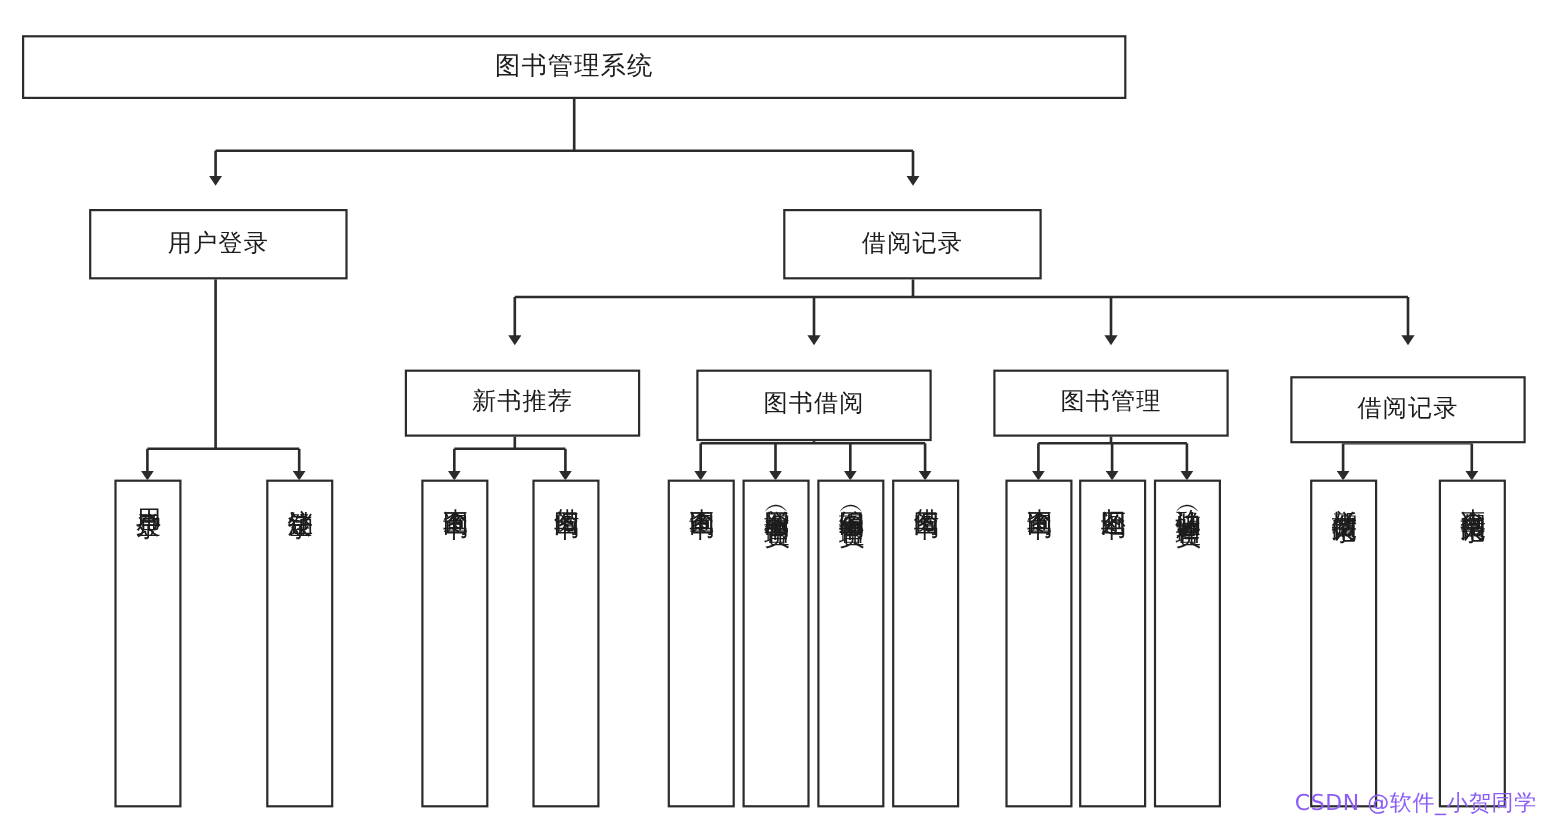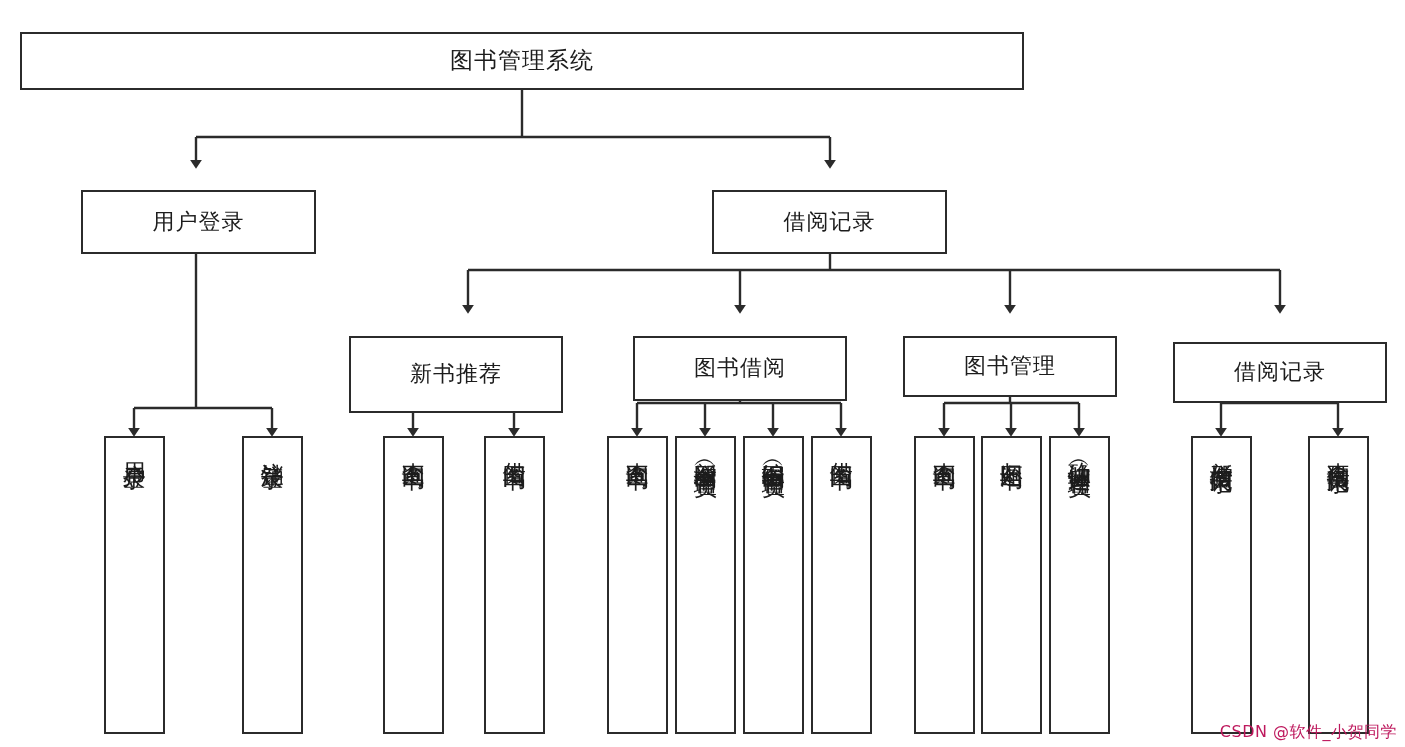--- a/index.html
+++ b/index.html
@@ -50,22 +50,22 @@
     font-size:23px;
     line-height:1.06;
     letter-spacing:2px;
     white-space:nowrap;
     color:#1c1c1c;
   }
   .watermark{
     position:absolute;
     right:8px;
     bottom:4px;
-    font-size:16px;
-    color:#be185d;
+    font-size:20px;
+    color:#8b5cf6;
     letter-spacing:.5px;
     white-space:nowrap;
   }
 </style>
 </head>
 <body>
 
 <div id="stage">
 
   <svg class="wires" viewBox="0 0 1405 747" xmlns="http://www.w3.org/2000/svg">
@@ -116,21 +116,21 @@
       <path d="M1221,403 L1221,430" marker-end="url(#arrow)"></path>
       <path d="M1338,403 L1338,430" marker-end="url(#arrow)"></path>
     </g>
   </svg>
 
   <div class="node horiz title" style="left:20px; top:12px; width:1004px; height:58px;">图书管理系统</div>
 
   <div class="node horiz" style="left:81px; top:170px; width:235px; height:64px;">用户登录</div>
   <div class="node horiz" style="left:712px; top:170px; width:235px; height:64px;">借阅记录</div>
 
-  <div class="node horiz" style="left:349px; top:316px; width:214px; height:77px;">新书推荐</div>
+  <div class="node horiz" style="left:368px; top:316px; width:214px; height:61px;">新书推荐</div>
   <div class="node horiz" style="left:633px; top:316px; width:214px; height:65px;">图书借阅</div>
   <div class="node horiz" style="left:903px; top:316px; width:214px; height:61px;">图书管理</div>
   <div class="node horiz" style="left:1173px; top:322px; width:214px; height:61px;">借阅记录</div>
 
   <div class="node leaf" style="left:104px; top:436px; width:61px; height:298px;">
     <span class="vtext">用户登录</span>
   </div>
   <div class="node leaf" style="left:242px; top:436px; width:61px; height:298px;">
     <span class="vtext">注销登录</span>
   </div>

